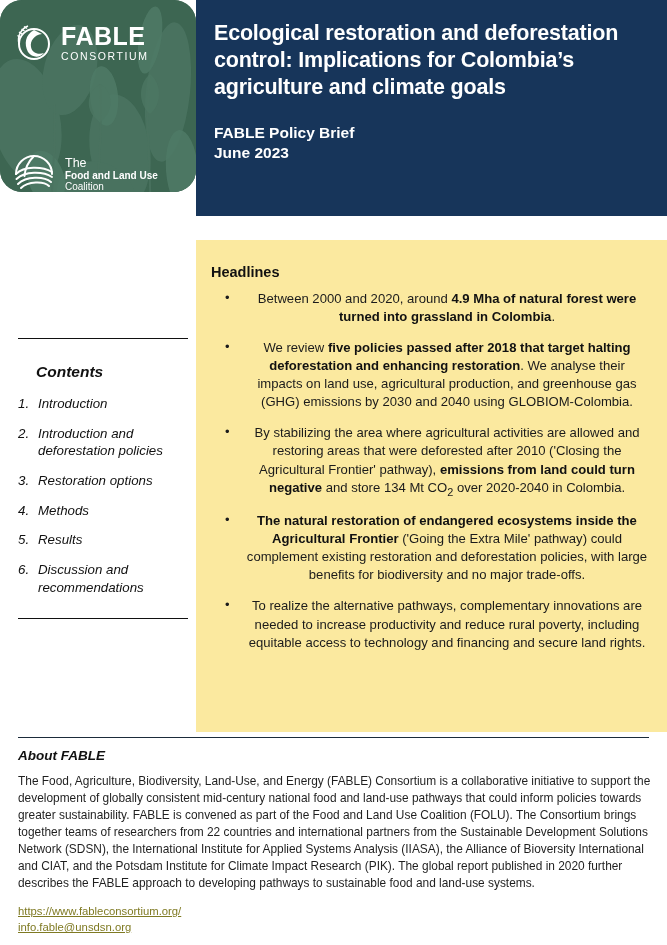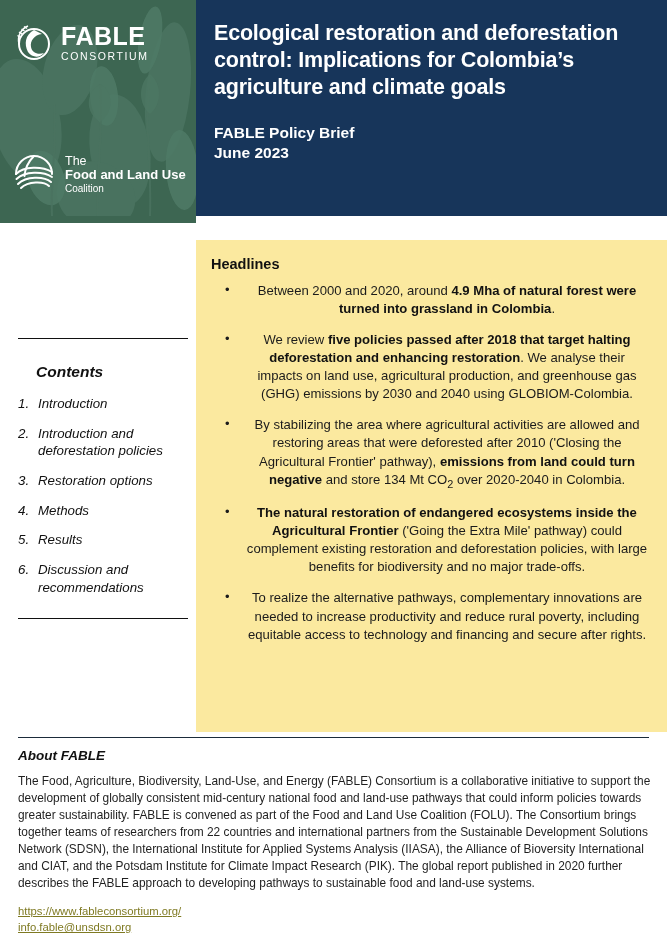--- a/index.html
+++ b/index.html
@@ -20,24 +20,25 @@
   .header {
     position: relative;
     width: 667px;
     height: 216px;
     display: flex;
   }
 
   .brand-panel {
     position: relative;
     width: 196px;
-    height: 223px;
+    height: 192px;
     background: #3d6652;
     overflow: hidden;
     flex: 0 0 196px;
+    border-radius: 22px;
   }
   .brand-foliage {
     position: absolute;
     inset: 0;
     opacity: 1;
   }
 
   .brand-logos {
     position: relative;
     z-index: 2;
@@ -75,21 +76,21 @@
     left: 12px;
     top: 152px;
     display: flex;
     align-items: center;
   }
   .logo-folu-text {
     margin-left: 9px;
     line-height: 1.12;
   }
   .logo-folu-l1 { color: #ffffff; font-size: 12.5px; display: block; }
-  .logo-folu-l2 { color: #ffffff; font-size: 13px; font-weight: bold; display: block; }
+  .logo-folu-l2 { color: #ffffff; font-size: 10px; font-weight: bold; display: block; }
   .logo-folu-l3 { color: #ffffff; font-size: 10px; display: block; }
 
   .title-panel {
     flex: 1 1 auto;
     background: #17355a;
     padding: 20px 8px 30px 18px;
     box-sizing: border-box;
   }
   .doc-title {
     color: #ffffff;
@@ -166,21 +167,21 @@
     width: 471px;
     height: 492px;
     background: #fbe99f;
     box-sizing: border-box;
     padding: 16px 18px 10px 15px;
   }
   .headlines-title {
     font-size: 14.5px;
     font-weight: bold;
     color: #111111;
-    margin: 0 0 10px 0;
+    margin: 8px 0 10px 0;
   }
   .headlines-list {
     list-style: none;
     margin: 0;
     padding: 0;
     text-align: center;
   }
   .headlines-list li {
     position: relative;
     padding-left: 34px;
@@ -350,21 +351,21 @@
     <hr class="rule rule-bottom">
   </div>
 
   <div class="headlines-box">
     <div class="headlines-title">Headlines</div>
     <ul class="headlines-list">
         <li>Between 2000 and 2020, around <b>4.9 Mha of natural forest were turned into grassland in Colombia</b>.</li>
         <li>We review <b>five policies passed after 2018 that target halting deforestation and enhancing restoration</b>. We analyse their impacts on land use, agricultural production, and greenhouse gas (GHG) emissions by 2030 and 2040 using GLOBIOM-Colombia.</li>
         <li>By stabilizing the area where agricultural activities are allowed and restoring areas that were deforested after 2010 ('Closing the Agricultural Frontier' pathway), <b>emissions from land could turn negative</b> and store 134 Mt CO<sub>2</sub> over 2020-2040 in Colombia.</li>
         <li><b>The natural restoration of endangered ecosystems inside the Agricultural Frontier</b> ('Going the Extra Mile' pathway) could complement existing restoration and deforestation policies, with large benefits for biodiversity and no major trade-offs.</li>
-        <li>To realize the alternative pathways, complementary innovations are needed to increase productivity and reduce rural poverty, including equitable access to technology and financing and secure after rights.</li>
+        <li>To realize the alternative pathways, complementary innovations are needed to increase productivity and reduce rural poverty, including equitable access to technology and financing and secure land rights.</li>
       </ul>
   </div>
 
 </div>
 
 <hr class="about-divider">
 <div class="about">
   <div class="about-title">About FABLE</div>
   <p class="about-text">The Food, Agriculture, Biodiversity, Land-Use, and Energy (FABLE) Consortium is a collaborative initiative to support the development of globally consistent mid-century national food and land-use pathways that could inform policies towards greater sustainability. FABLE is convened as part of the Food and Land Use Coalition (FOLU). The Consortium brings together teams of researchers from 22 countries and international partners from the Sustainable Development Solutions Network (SDSN), the International Institute for Applied Systems Analysis (IIASA), the Alliance of Bioversity International and CIAT, and the Potsdam Institute for Climate Impact Research (PIK). The global report published in 2020 further describes the FABLE approach to developing pathways to sustainable food and land-use systems.</p>
   <a class="about-link" href="#">https://www.fableconsortium.org/</a>

